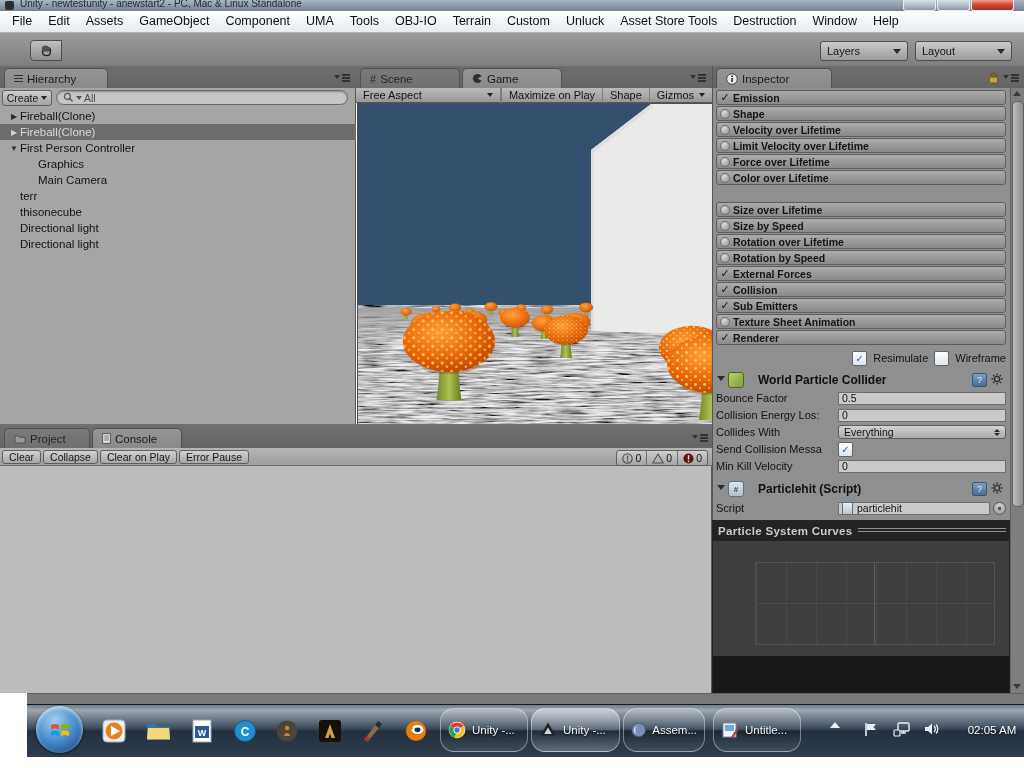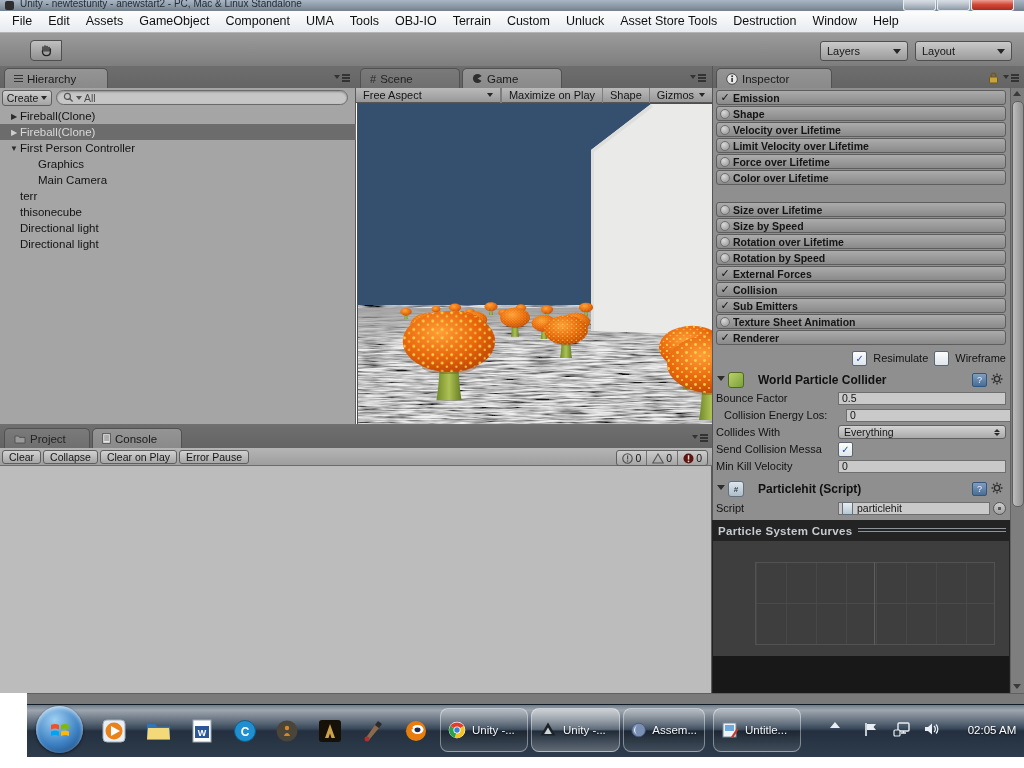--- a/index.html
+++ b/index.html
@@ -96,21 +96,21 @@
   .curves-center{left:874px;top:562px;width:1px;height:83px;background:#5d5d5d;}
   .curves-black{left:713px;top:656px;width:296px;height:37px;background:#181818;}
   
   .statusbar{left:27px;top:693px;width:997px;height:11px;background:#7a7a7a;border-top:1px solid #606060;box-sizing:border-box;}
   .white-l{left:0;top:693px;width:27px;height:75px;background:#fff;}
   .white-b{left:0;top:757px;width:1024px;height:11px;background:#fff;}
   .taskbar{left:27px;top:704px;width:997px;height:53px;background:linear-gradient(180deg,#67commerce 0%);}
   .taskbar{background:linear-gradient(180deg,#6e7d8c 0%,#46556686 10%,#3a4a5c 45%,#24303f 50%,#2e3c4c 100%);border-top:1px solid #121a23;box-sizing:border-box;}
   .orb{left:36px;top:706px;width:47px;height:47px;border-radius:50%;background:radial-gradient(circle at 40% 30%,#9fd0f2,#3e82c4 55%,#123a6b);box-shadow:inset 0 2px 4px rgba(255,255,255,.7),0 1px 3px rgba(0,0,0,.6);display:flex;align-items:center;justify-content:center;}
   .pin{top:717px;width:27px;height:27px;display:flex;align-items:center;justify-content:center;}
-  .tkbtn{top:708px;height:44px;border:1px solid rgba(255,255,255,.4);border-radius:8px;background:linear-gradient(rgba(255,255,255,.22),rgba(255,255,255,.06) 50%,rgba(0,0,0,.18) 52%,rgba(255,255,255,.1));display:flex;align-items:center;gap:6px;padding:0 7px;box-sizing:border-box;}
+  .tkbtn{top:708px;height:44px;border:1px solid rgba(255,255,255,.4);border-radius:14px;background:linear-gradient(rgba(255,255,255,.22),rgba(255,255,255,.06) 50%,rgba(0,0,0,.18) 52%,rgba(255,255,255,.1));display:flex;align-items:center;gap:6px;padding:0 7px;box-sizing:border-box;}
   .tkbtn.on{background:linear-gradient(rgba(255,255,255,.45),rgba(255,255,255,.2) 50%,rgba(0,0,0,.1) 52%,rgba(255,255,255,.25));}
   .tkbtn .lbl{font-size:11.5px;color:#f2f6fa;text-shadow:0 1px 2px rgba(0,0,0,.8);white-space:nowrap;}
   .tray{position:absolute;top:722px;display:flex;align-items:center;}
   .clock{left:962px;top:716px;width:60px;height:28px;display:flex;align-items:center;justify-content:center;font-size:11.5px;color:#fff;text-shadow:0 1px 2px rgba(0,0,0,.7);}
   .traytri{width:0;height:0;border-left:5px solid transparent;border-right:5px solid transparent;border-bottom:6px solid #e8eef4;}
 </style>
 </head>
 <body>
 
 <div id="screen">
@@ -595,21 +595,21 @@
         <path d="M6 0.5 V2.2 M6 9.8 V11.5 M0.5 6 H2.2 M9.8 6 H11.5 M2.1 2.1 L3.3 3.3 M8.7 8.7 L9.9 9.9 M9.9 2.1 L8.7 3.3 M3.3 8.7 L2.1 9.9"></path>
       </g>
     </svg>
 
   <div class="abs irow" style="top:390px;">
     <span class="lab">Bounce Factor</span>
     <span class="ifield">
         <span>0.5</span>
       </span>
   </div>
-  <div class="abs irow" style="top:407px;margin-left:8px;">
+  <div class="abs irow" style="top:407px;">
     <span class="lab">Collision Energy Los:</span>
     <span class="ifield">
         <span>0</span>
       </span>
   </div>
   <div class="abs irow" style="top:424px;">
     <span class="lab">Collides With</span>
     <span class="idd">
       <span>Everything</span>
       <span class="ddarrows">

